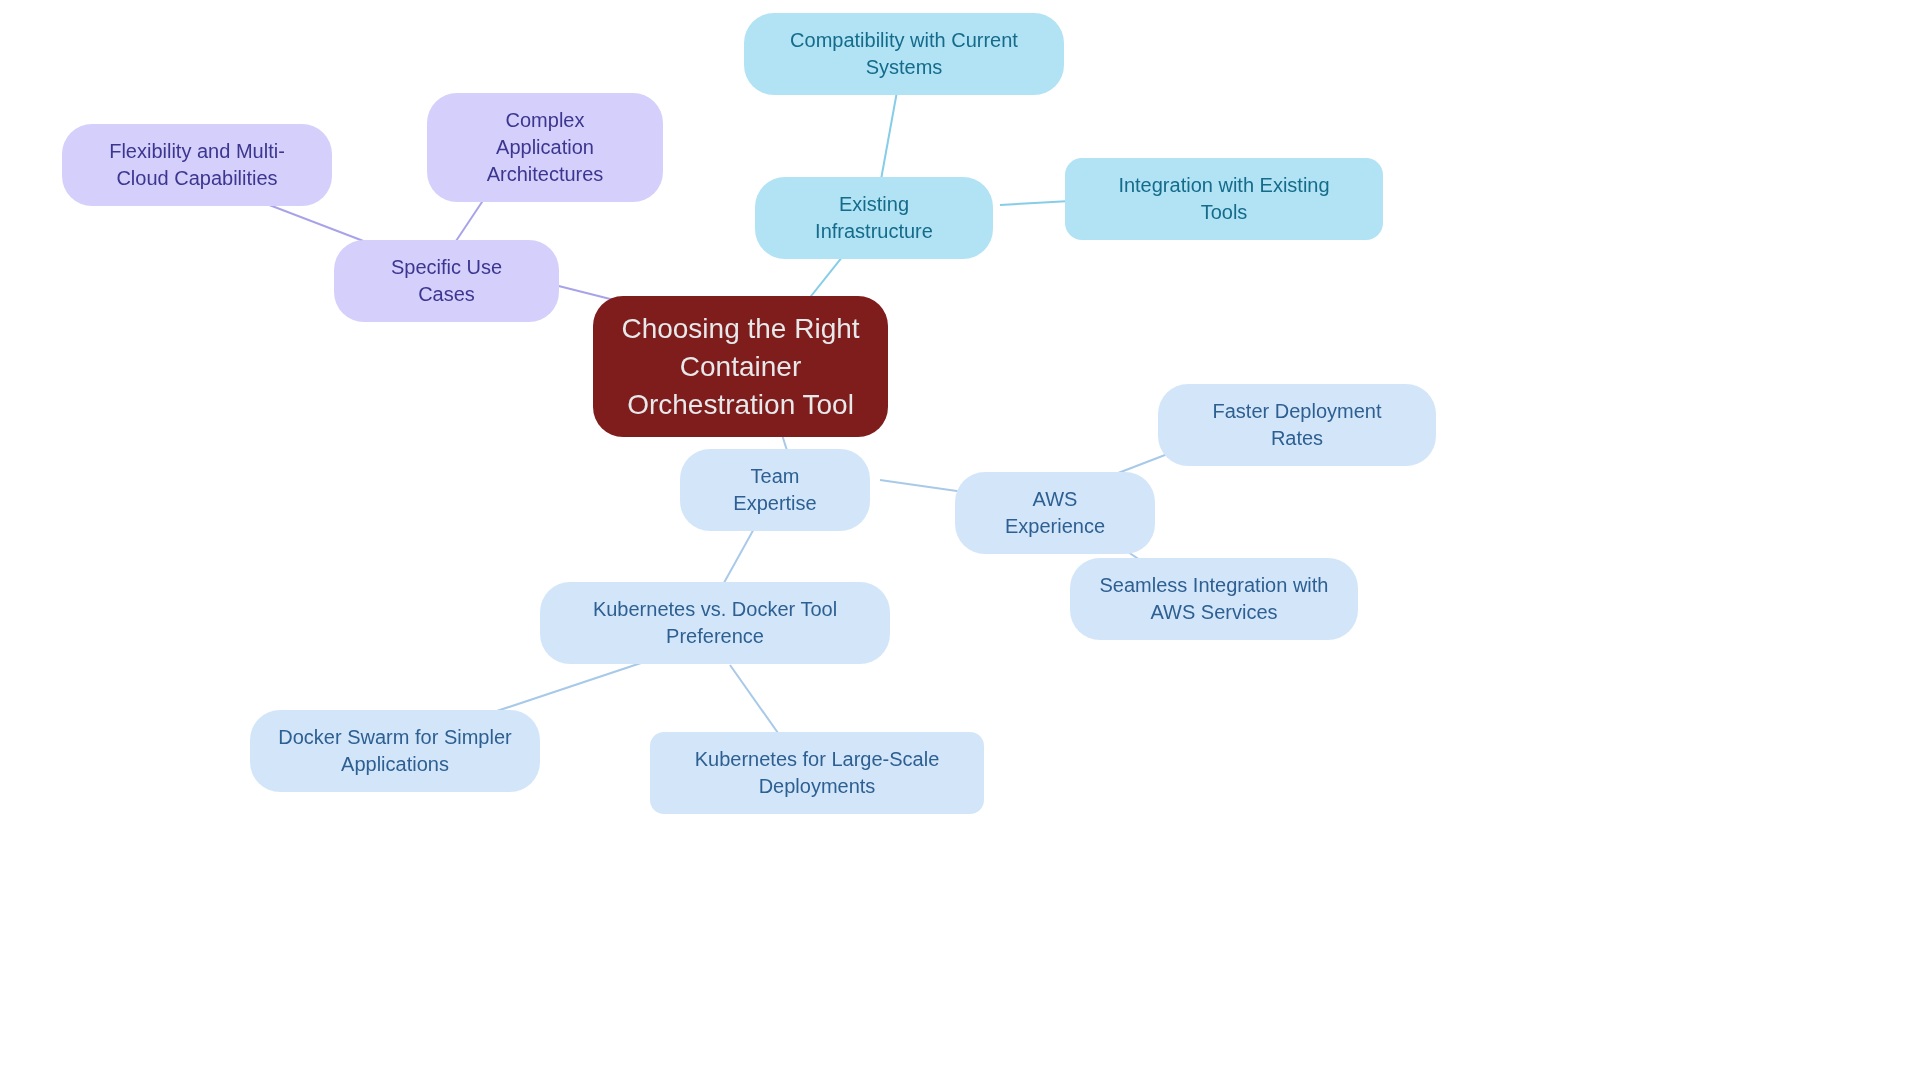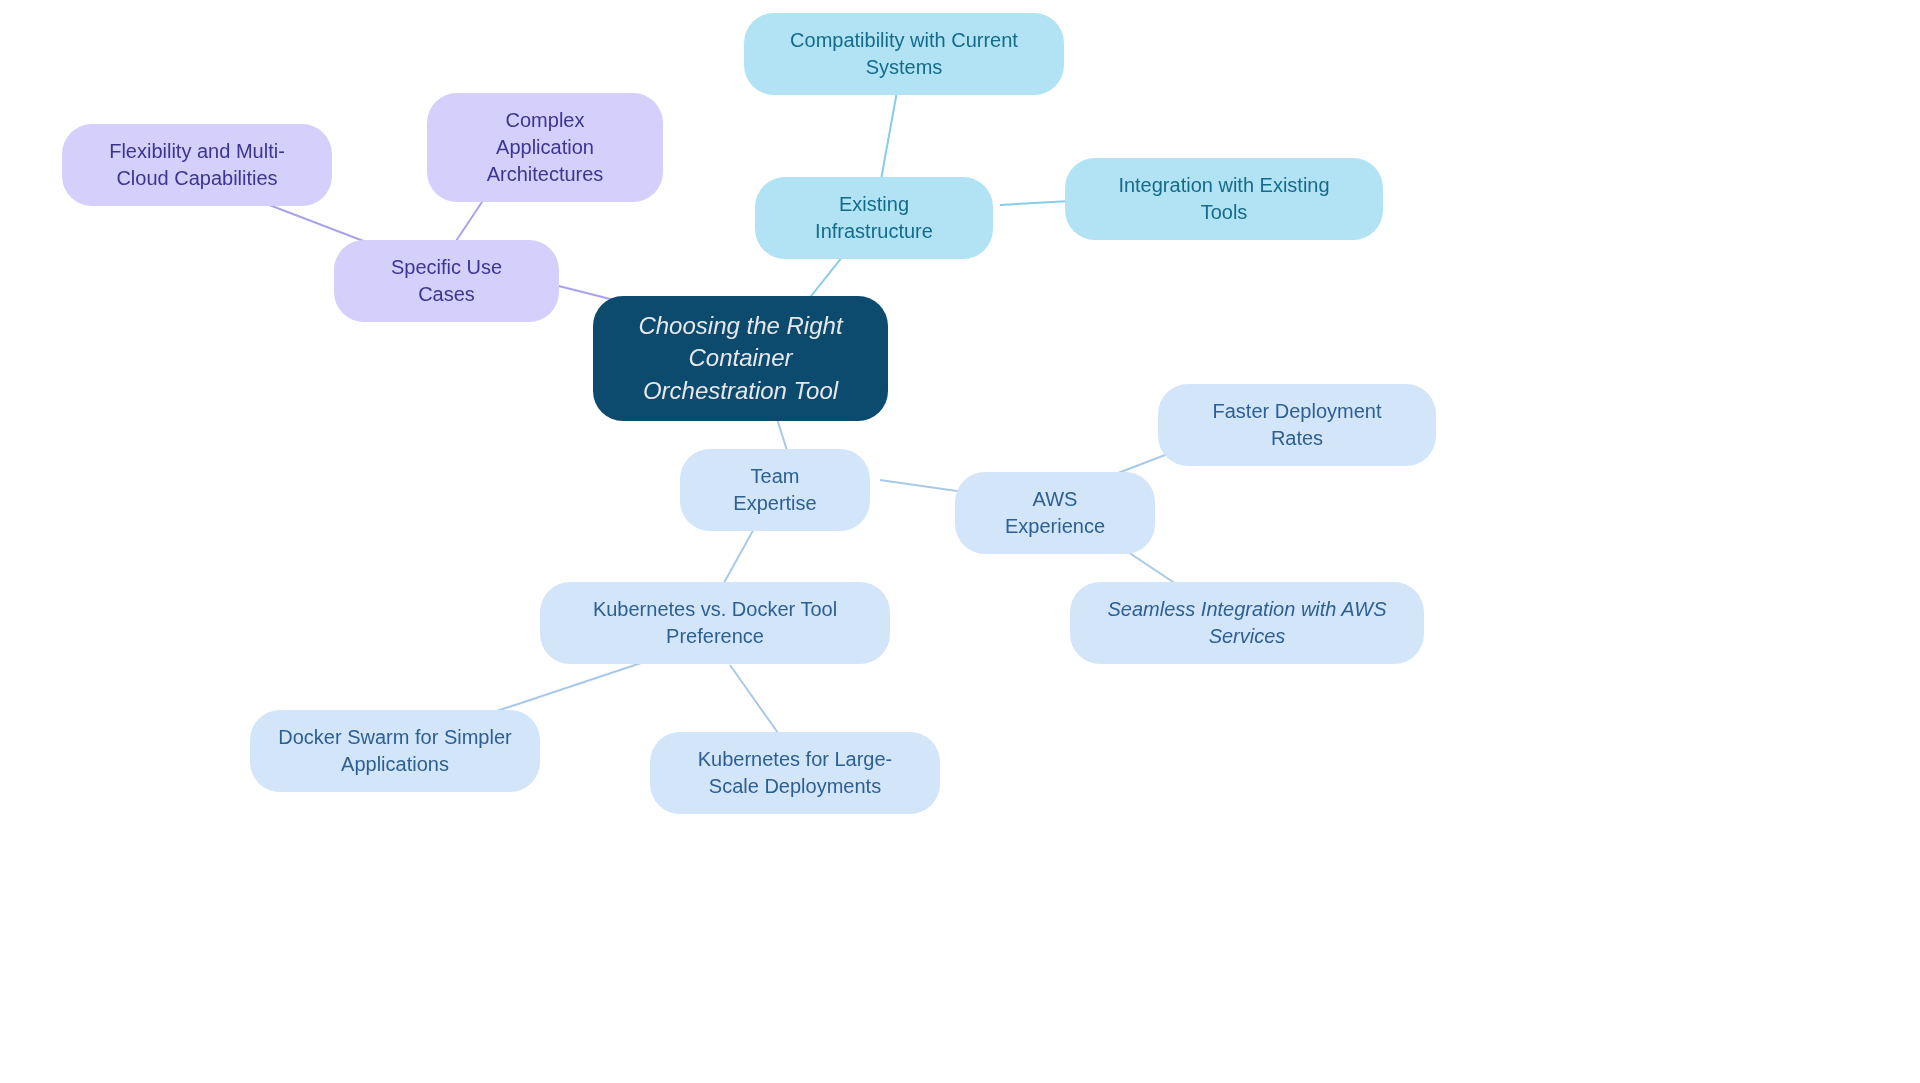--- a/index.html
+++ b/index.html
@@ -20,24 +20,23 @@
       border-radius: 30px;
       display: flex;
       align-items: center;
       justify-content: center;
       text-align: center;
       padding: 14px 28px;
       font-size: 20px;
       line-height: 1.35;
     }
     .center-node {
-      background: #0c4a6e;
+      background: #7f1d1d;
       color: #e6e8ea;
-      font-size: 24px;
-      font-style: italic;
+      font-size: 28px;
     }
     .purple-node {
       background: #d4d0fb;
       color: #3d3691;
       margin-left: 32px;
     }
     .cyan-node {
       background: #b1e3f5;
       color: #156b8a;
     }
@@ -99,39 +98,39 @@
 <div class="node purple-node" style="left:395px; top:93px; width:236px;">
   <span>Complex Application Architectures</span>
 </div>
 
 <div class="node cyan-node" style="left:755px; top:177px; width:238px;">
   <span>Existing Infrastructure</span>
 </div>
 <div class="node cyan-node" style="left:744px; top:13px; width:320px;">
   <span>Compatibility with Current Systems</span>
 </div>
-<div class="node cyan-node" style="left:1065px; top:158px; width:318px;">
+<div class="node cyan-node" style="left:1065px; top:158px; width:318px;border-radius:17px;">
   <span>Integration with Existing Tools</span>
 </div>
 
 <div class="node lightblue-node" style="left:680px; top:449px; width:190px;">
   <span>Team Expertise</span>
 </div>
 
 <div class="node lightblue-node" style="left:955px; top:472px; width:200px;">
   <span>AWS Experience</span>
 </div>
 <div class="node lightblue-node" style="left:1158px; top:384px; width:278px;">
   <span>Faster Deployment Rates</span>
 </div>
-<div class="node lightblue-node" style="left:1070px; top:582px; width:354px;font-style:italic;">
+<div class="node lightblue-node" style="left:1070px; top:558px; width:288px;">
   <span>Seamless Integration with AWS Services</span>
 </div>
 
 <div class="node lightblue-node" style="left:540px; top:582px; width:350px;">
   <span>Kubernetes vs. Docker Tool Preference</span>
 </div>
 <div class="node lightblue-node" style="left:250px; top:692px; width:290px;margin-top:18px;">
   <span>Docker Swarm for Simpler Applications</span>
 </div>
-<div class="node lightblue-node" style="left:650px; top:732px; width:290px;">
+<div class="node lightblue-node" style="left:650px; top:732px; width:334px;border-radius:14px;">
   <span>Kubernetes for Large-Scale Deployments</span>
 </div>
 
 </body></html>

